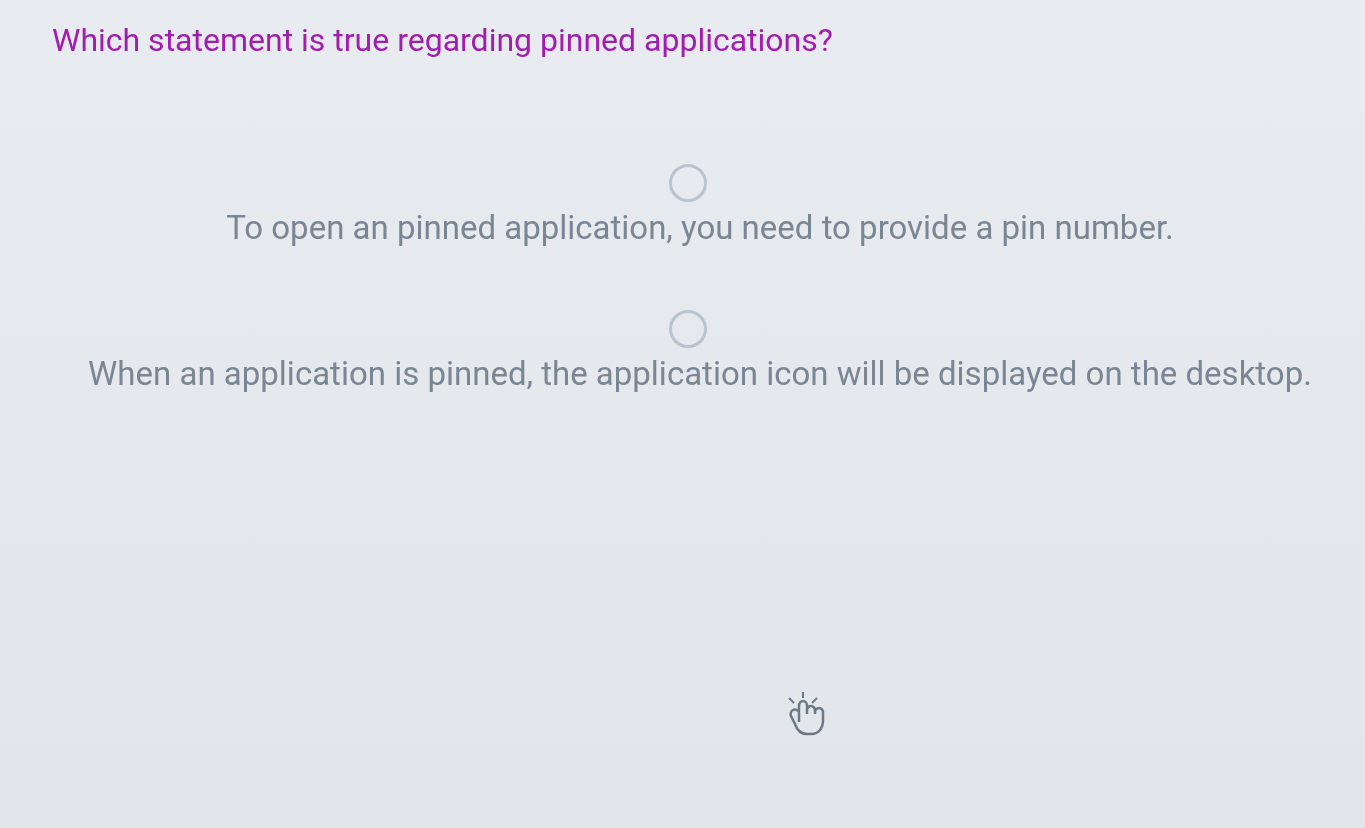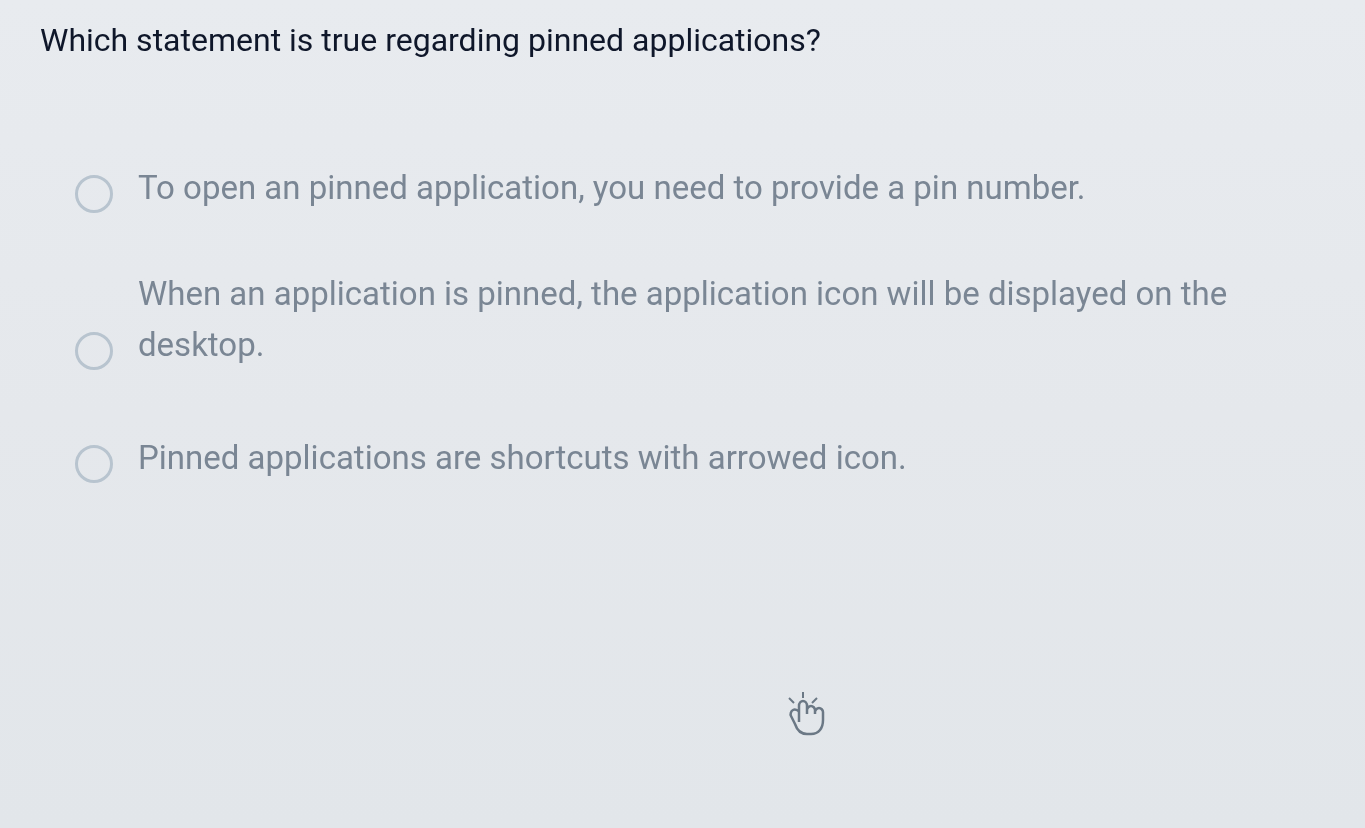--- a/index.html
+++ b/index.html
@@ -17,34 +17,36 @@
       position: relative;
     }
     
     .question-container {
       padding: 20px 40px 0 40px;
     }
     
     .question-text {
       font-size: 32px;
       font-weight: 400;
-      color: #0f172a;
+      color: #a21caf;
       line-height: 1.3;
       margin-bottom: 100px;
+      margin-left: 12px;
     }
     
     .options-list {
       padding-left: 35px;
     }
     
     .option-row {
       display: flex;
-      align-items: flex-end;
+      align-items: center;
       margin-bottom: 55px;
       cursor: pointer;
+      flex-direction: column;
     }
     
     .option-row:nth-child(3) {
       margin-bottom: 65px;
     }
     
     .option-row:nth-child(4) {
       margin-bottom: 26px;
     }
     
@@ -93,24 +95,20 @@
       <div class="option-text">To open an pinned application, you need to provide a pin number.</div>
     </div>
 
 
 
     <div class="option-row">
       <div class="radio-circle"></div>
       <div class="option-text">When an application is pinned, the application icon will be displayed on the desktop.</div>
     </div>
 
-    <div class="option-row">
-      <div class="radio-circle"></div>
-      <div class="option-text">Pinned applications are shortcuts with arrowed icon.</div>
-    </div>
 
   </div>
 </div>
 
 <div class="cursor-icon">
   <svg width="42" height="50" viewBox="0 0 42 50" fill="none">
     <path d="M 14 32 L 14 16 C 14 13 16 11 18 11 C 20 11 22 13 22 16 L 22 24 L 22 20 C 22 18 24 16 26 16 C 28 16 30 18 30 20 L 30 24 L 30 22 C 30 20 32 18 34 18 C 36 18 38 20 38 22 L 38 30 C 38 38 34 44 26 44 L 22 44 C 16 44 12 40 10 34 L 6 26 C 5 24 6 21 8 20 C 10 19 13 20 14 22 L 14 32 Z" stroke="#6b7885" stroke-width="2.5" fill="none"></path>
     <line x1="4" y1="8" x2="9" y2="13" stroke="#6b7885" stroke-width="2"></line>
     <line x1="18" y1="2" x2="18" y2="8" stroke="#6b7885" stroke-width="2"></line>
     <line x1="32" y1="8" x2="27" y2="13" stroke="#6b7885" stroke-width="2"></line>

